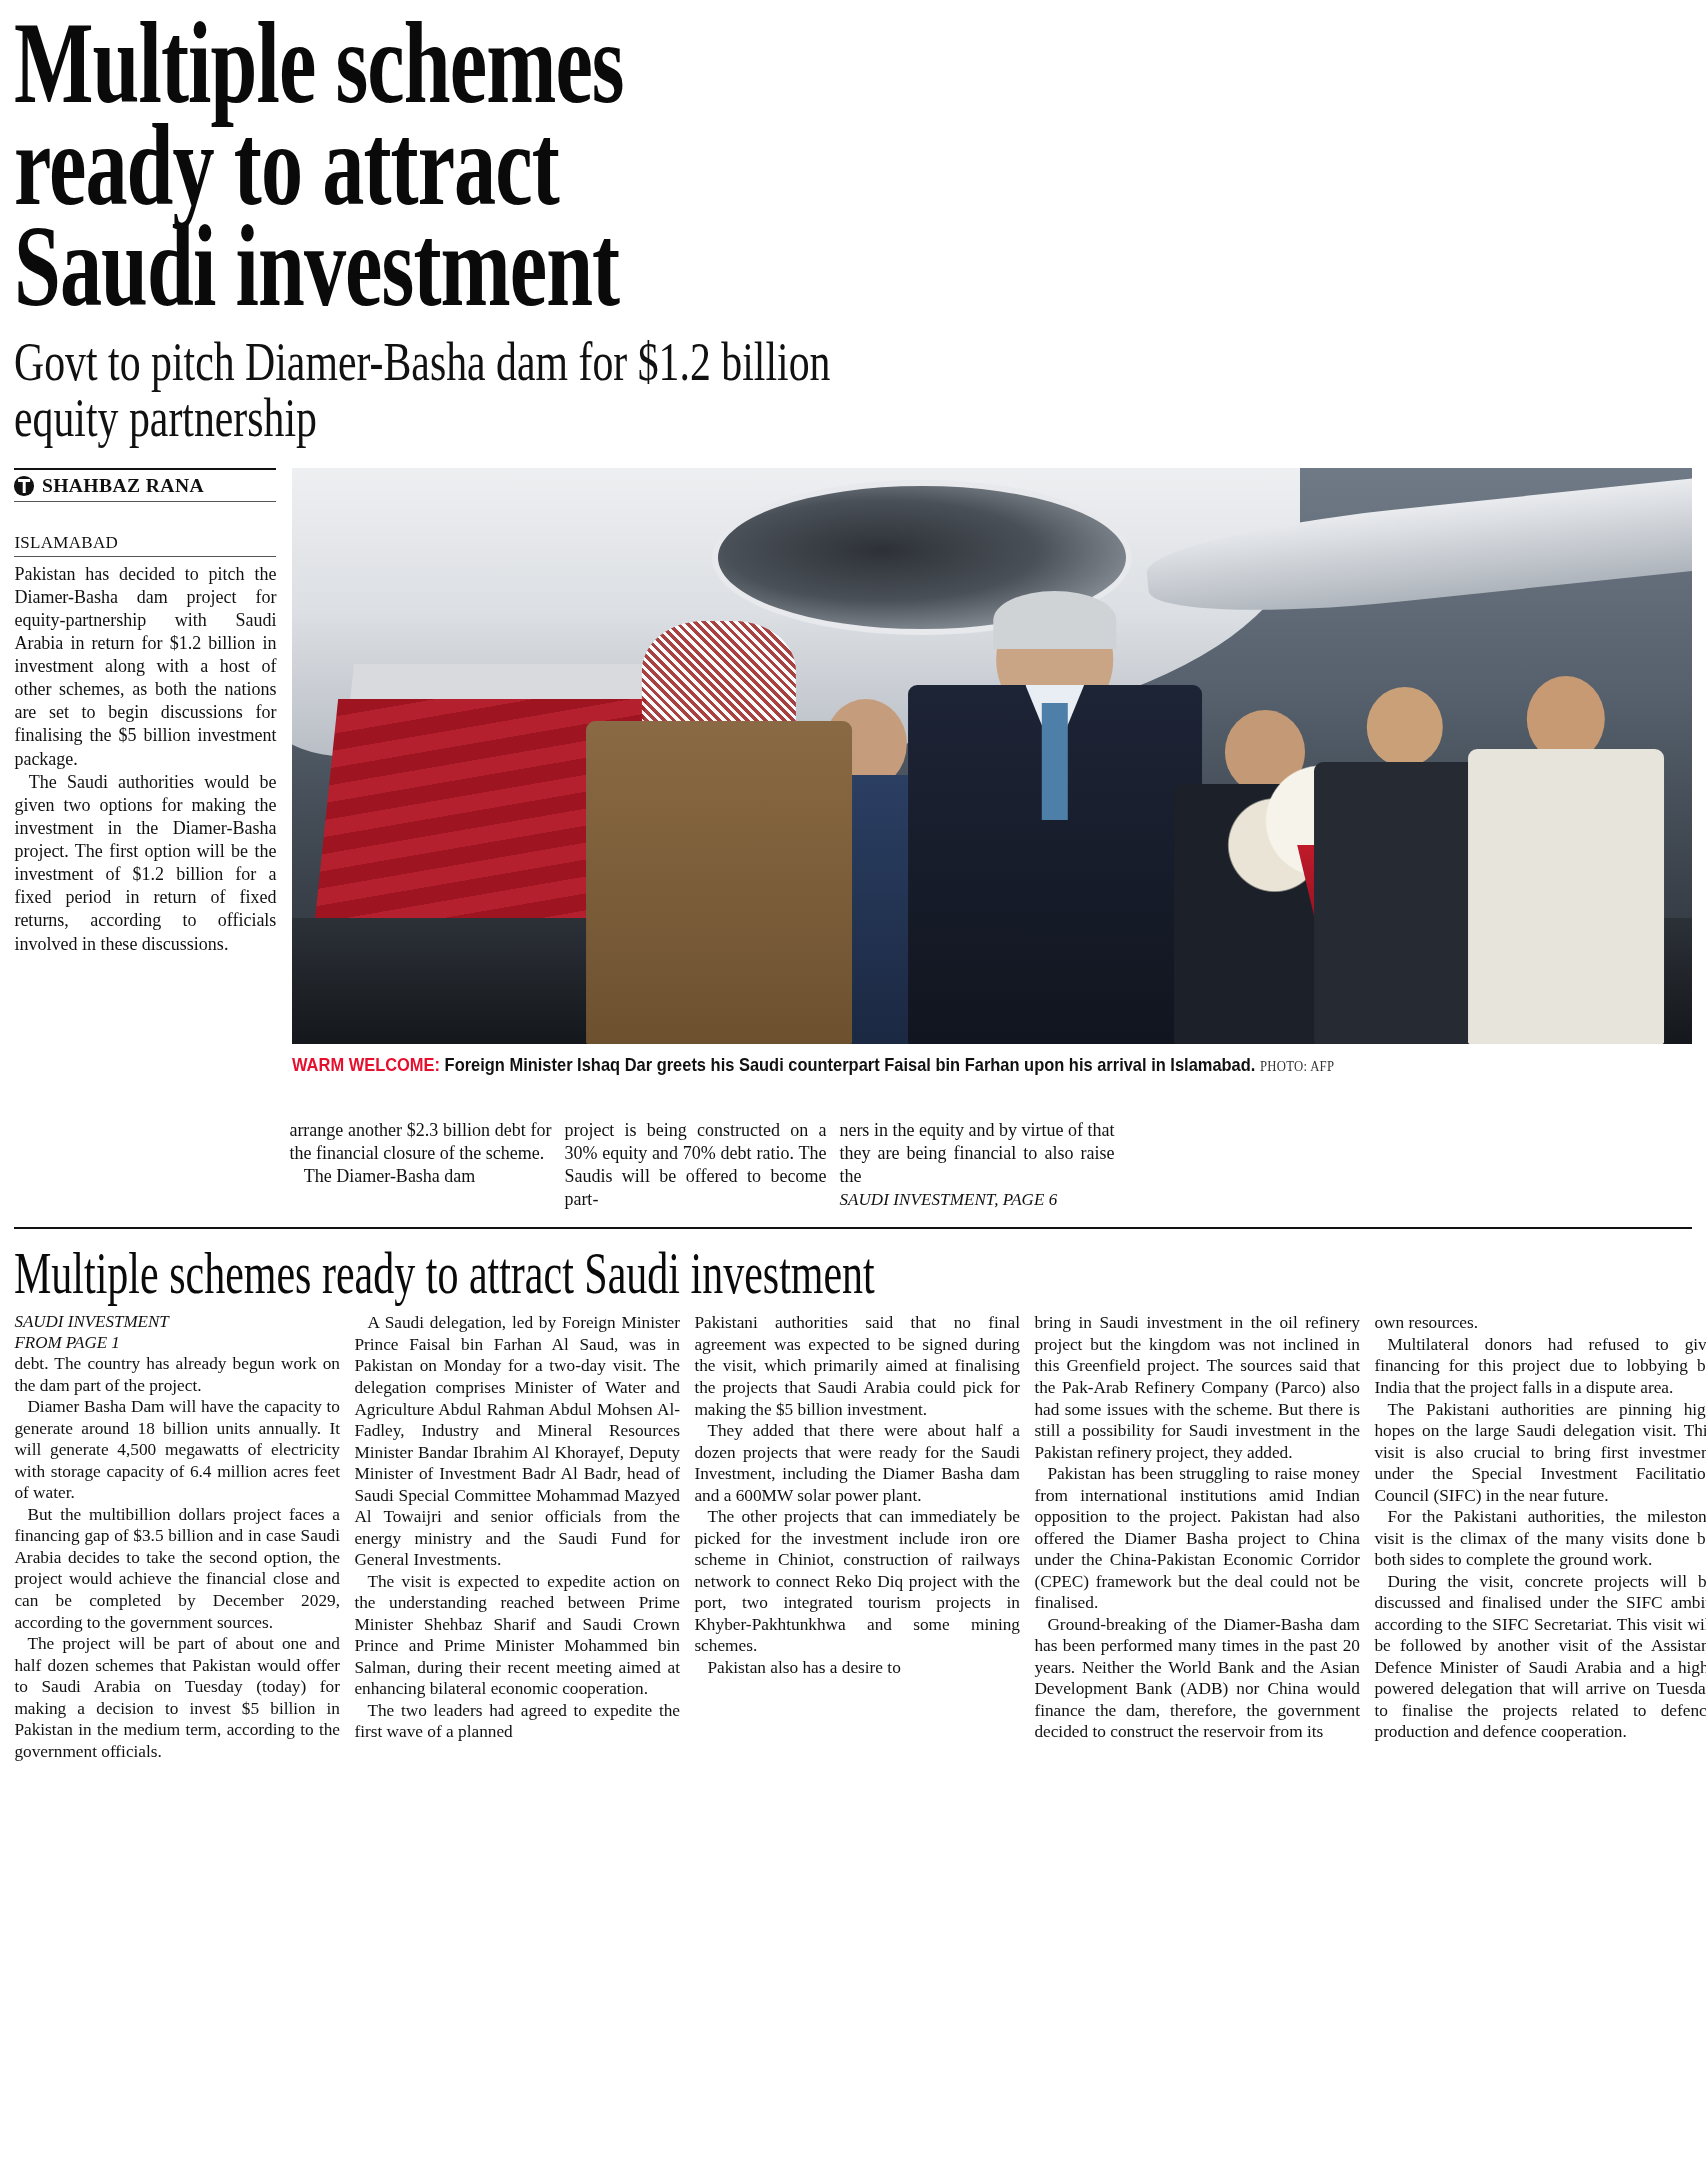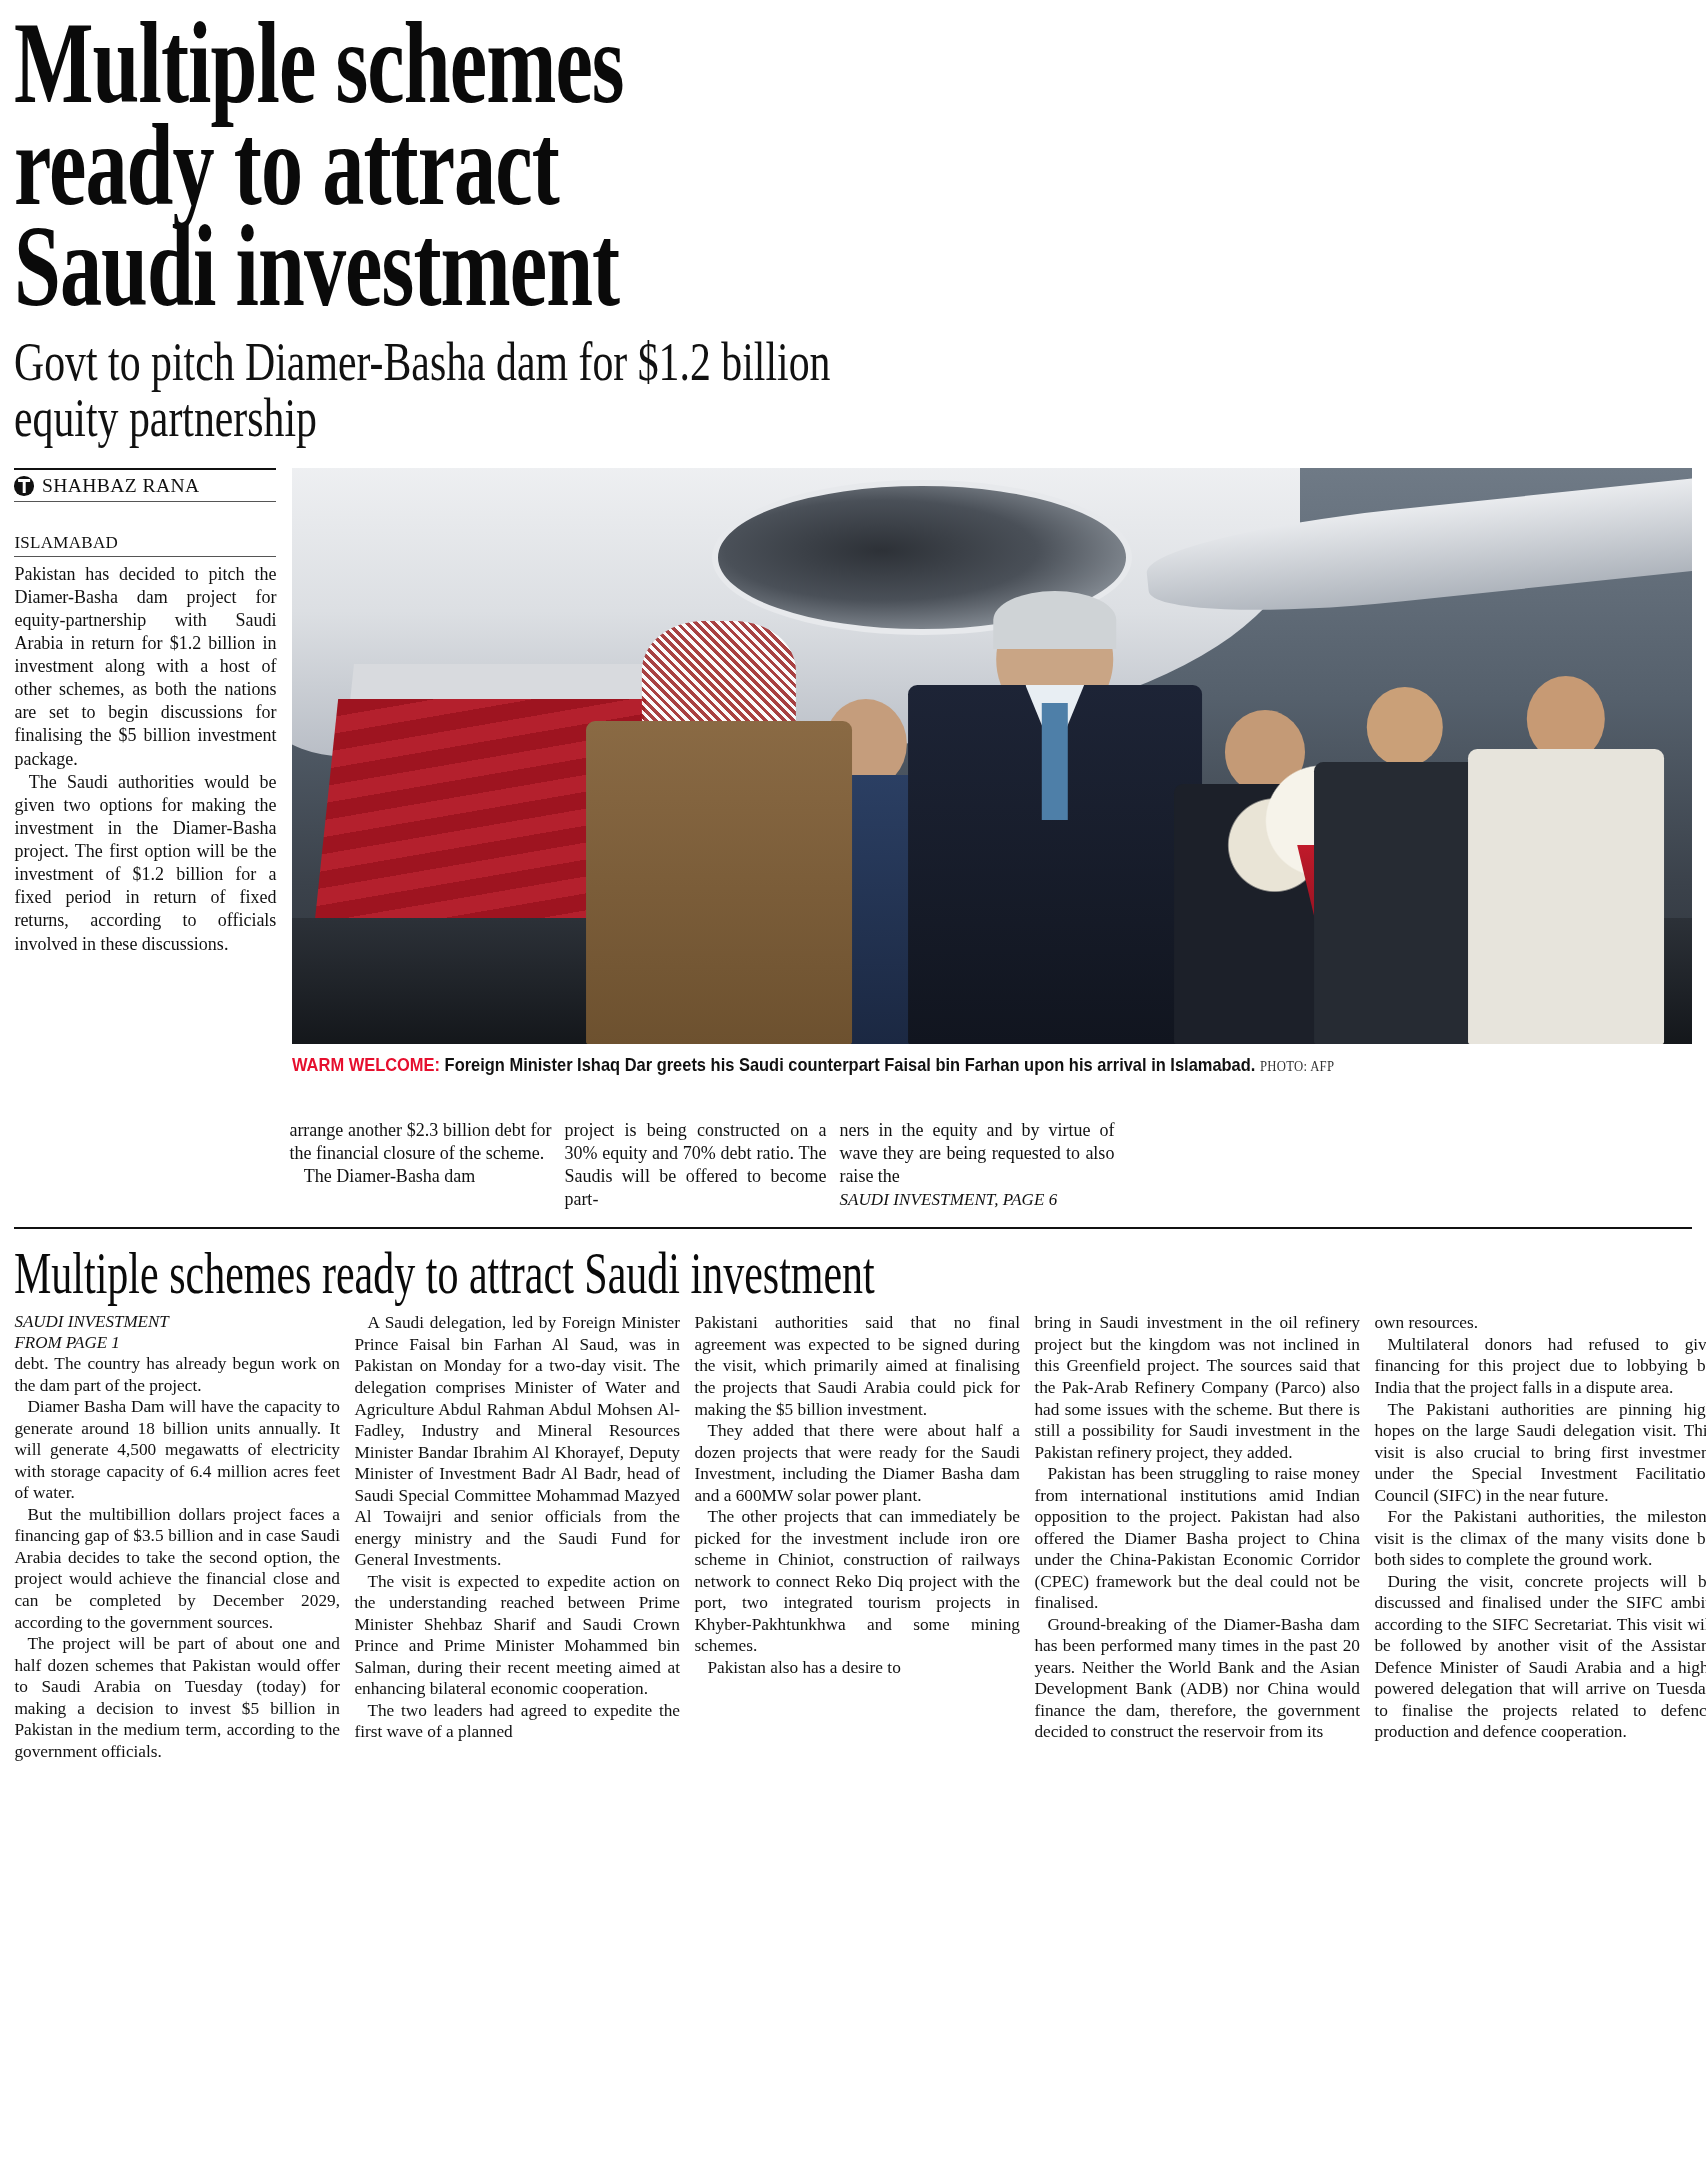--- a/index.html
+++ b/index.html
@@ -93,21 +93,21 @@
   .tribune-mark::after {
     content: "";
     position: absolute;
     left: 50%; top: 3.3px;
     transform: translateX(-50%);
     width: 2.6px; height: 13.7px;
     background: #fff;
   }
   .byline-name {
     font-size: 19.6px;
-    font-weight: 400;
+    font-weight: 700;
     letter-spacing: 0.4px;
   }
   .dateline {
     font-size: 17px;
     letter-spacing: 0.3px;
     padding: 3.3px 0 3.3px 0;
     border-bottom: 1.3px solid #555;
     margin-top: 28px;
   }
 
@@ -382,21 +382,21 @@
   <div class="cont-strip">
     <div class="cont-col"></div>
     <div class="cont-col">
       <p>arrange another $2.3 billion debt for the financial closure of the scheme.</p>
       <p>The Diamer-Basha dam</p>
     </div>
     <div class="cont-col">
       <p>project is being constructed on a 30% equity and 70% debt ratio. The Saudis will be offered to become part-</p>
     </div>
     <div class="cont-col" style="padding-right:0;">
-      <p>ners in the equity and by virtue of wave they are being requested to also raise the</p>
+      <p>ners in the equity and by virtue of that they are being financial to also raise the</p>
       <div class="jumpline">SAUDI INVESTMENT, PAGE 6</div>
     </div>
   </div>
 
   <div class="thick-divider"></div>
 
   <h2 class="second-headline">Multiple schemes ready to attract Saudi investment</h2>
 
   <div class="cols5">
 

